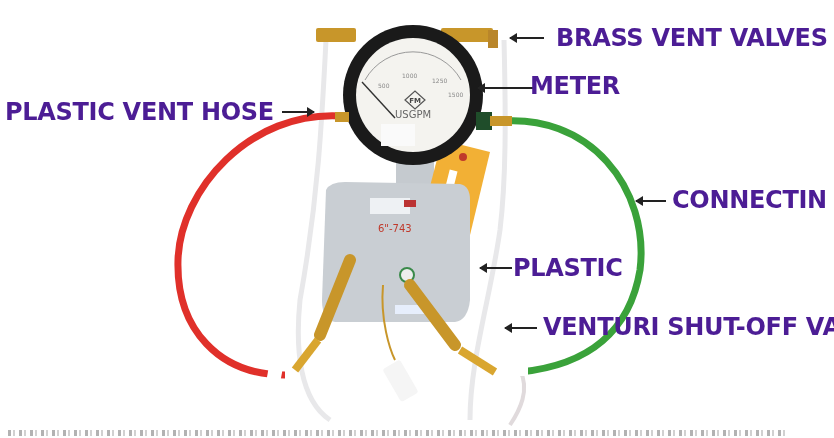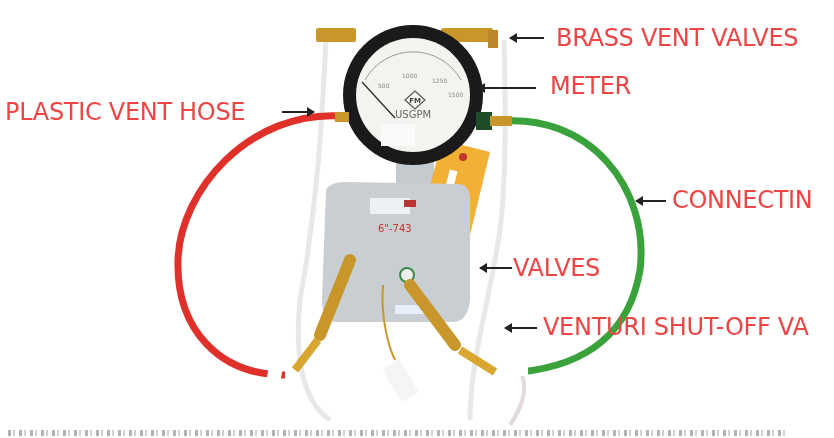--- a/index.html
+++ b/index.html
@@ -1,19 +1,19 @@
 <!DOCTYPE html>
 <html><head>
 <meta charset="utf-8">
 <style>
   html, body { margin:0; padding:0; }
   body { width:834px; height:438px; background:#ffffff; position:relative; overflow:hidden; font-family:"Liberation Sans", sans-serif; }
   .stage { position:absolute; left:0; top:0; width:834px; height:438px; }
   svg.photo { position:absolute; left:0; top:0; }
-  .label { position:absolute; font-family:"DejaVu Sans", sans-serif; font-weight:normal; color:#ef4444; white-space:nowrap; letter-spacing:-0.3px; }
+  .label { position:absolute; font-family:"DejaVu Sans", sans-serif; font-weight:bold; color:#4c1d95; white-space:nowrap; letter-spacing:-0.3px; }
   .arrow { position:absolute; height:2px; background:#222; }
   .arrow.left::before { content:""; position:absolute; left:-1px; top:-4px; border-right:8px solid #222; border-top:5px solid transparent; border-bottom:5px solid transparent; }
   .arrow.right::after { content:""; position:absolute; right:-1px; top:-4px; border-left:8px solid #222; border-top:5px solid transparent; border-bottom:5px solid transparent; }
   .noise { position:absolute; left:8px; top:430px; width:780px; height:6px; background:repeating-linear-gradient(90deg,#555 0 3px,#fff 3px 5px,#999 5px 7px,#fff 7px 11px); opacity:0.45; }
 </style>
 </head>
 <body>
 
 <div class="stage">
 
@@ -69,28 +69,28 @@
     <rect x="390" y="362" width="20" height="38" rx="3" fill="#f5f5f5" transform="rotate(-30 400 380)"></rect>
 
     <rect x="268" y="364" width="14" height="16" fill="#fff" transform="rotate(10 275 372)"></rect>
     <rect x="514" y="362" width="14" height="14" fill="#fff"></rect>
   </svg>
 
   <div class="arrow left" style="left:510px;top:37px;width:34px;"></div>
   <div class="label" style="left:556px;top:24px;font-size:24px;">BRASS VENT VALVES</div>
 
   <div class="arrow left" style="left:478px;top:87px;width:58px;"></div>
-  <div class="label" style="left:550px;top:72px;font-size:24px;">METER</div>
+  <div class="label" style="left:530px;top:72px;font-size:24px;">METER</div>
 
   <div class="label" style="left:5px;top:98px;font-size:24px;">PLASTIC VENT HOSE</div>
   <div class="arrow right" style="left:282px;top:111px;width:32px;"></div>
 
   <div class="arrow left" style="left:636px;top:200px;width:30px;"></div>
   <div class="label" style="left:672px;top:186px;font-size:24px;">CONNECTIN</div>
 
   <div class="arrow left" style="left:480px;top:267px;width:32px;"></div>
-  <div class="label" style="left:513px;top:254px;font-size:24px;">VALVES</div>
+  <div class="label" style="left:513px;top:254px;font-size:24px;">PLASTIC</div>
 
   <div class="arrow left" style="left:505px;top:327px;width:32px;"></div>
   <div class="label" style="left:543px;top:313px;font-size:24px;">VENTURI SHUT-OFF VA</div>
 
   <div class="noise"></div>
 </div>
 
 </body></html>

